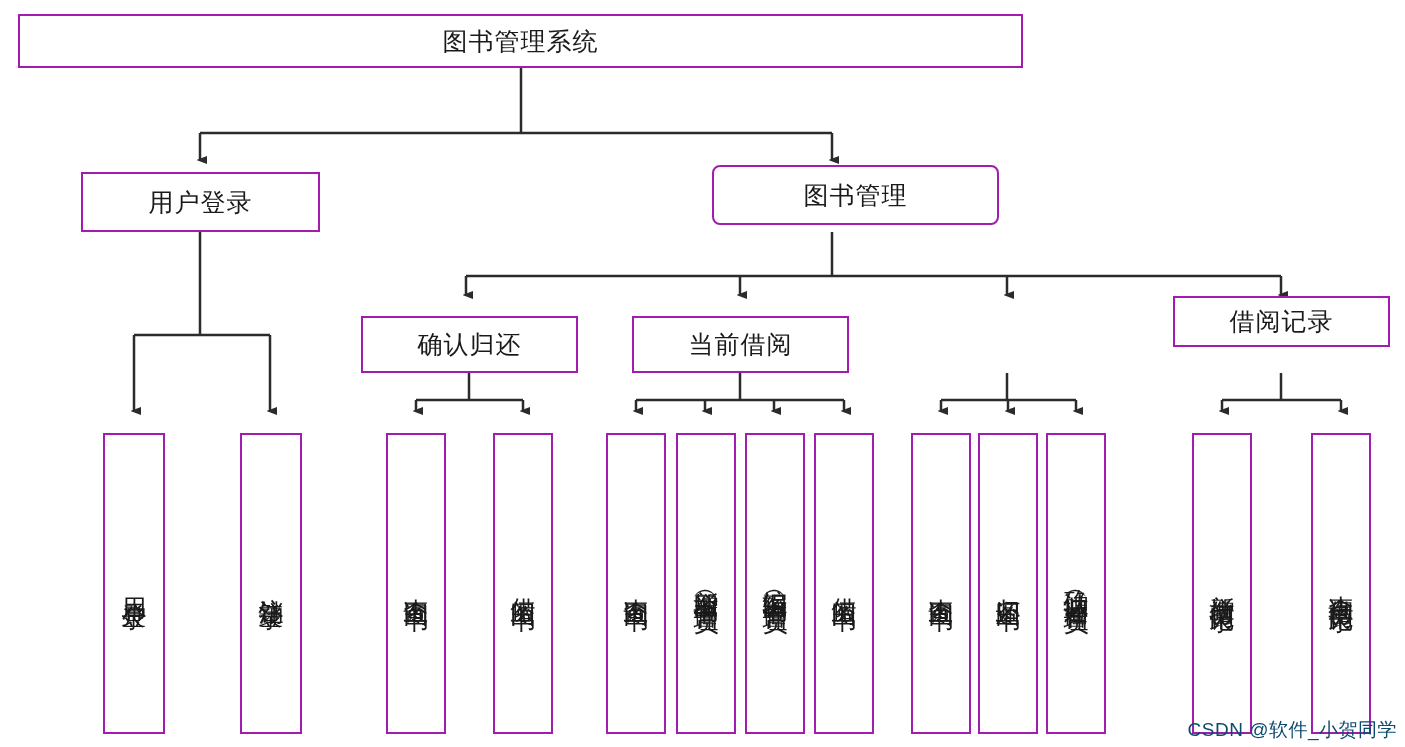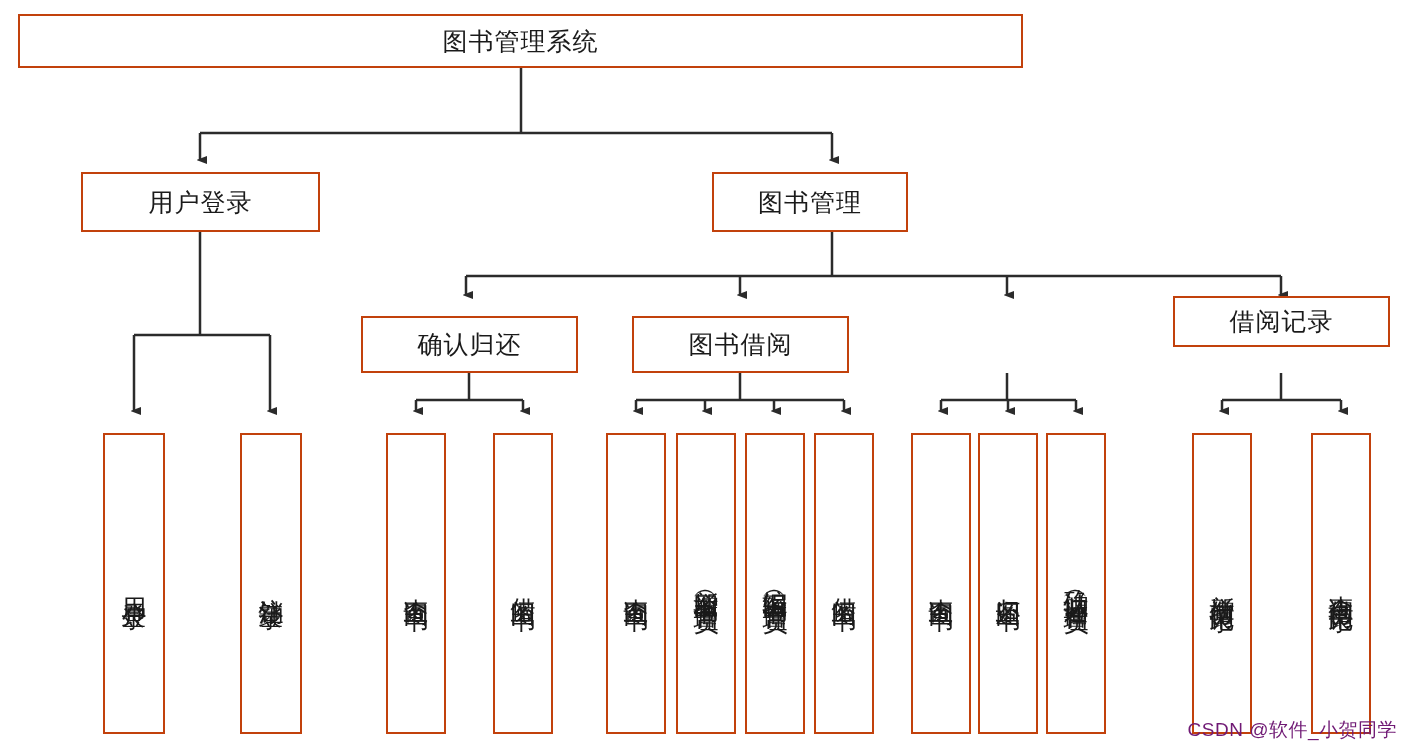--- a/index.html
+++ b/index.html
@@ -21,21 +21,21 @@
     position: absolute;
     left: 0;
     top: 0;
     width: 1405px;
     height: 747px;
     pointer-events: none;
   }
   .node {
     position: absolute;
     box-sizing: border-box;
-    border: 2px solid #c2410c;
+    border: 2px solid #a21caf;
     background: #ffffff;
     display: flex;
     align-items: center;
     justify-content: center;
     color: #1a1a1a;
   }
   .node.horiz {
     font-size: 25px;
     letter-spacing: 1px;
   }
@@ -53,21 +53,21 @@
   }
   .node.vert .lbl {
     writing-mode: vertical-rl;
     text-orientation: upright;
   }
   .watermark {
     position: absolute;
     right: 8px;
     bottom: 4px;
     font-size: 19px;
-    color: #701a75;
+    color: #0c4a6e;
     letter-spacing: 0.5px;
     white-space: nowrap;
     user-select: none;
   }
 </style>
 </head>
 <body>
 
 <div id="canvas">
 
@@ -121,29 +121,29 @@
     </g>
   </svg>
 
   <div class="node horiz" style="left:18px; top:14px; width:1005px; height:54px;">
     <span class="lbl">图书管理系统</span>
   </div>
 
   <div class="node horiz" style="left:81px; top:172px; width:239px; height:60px;">
     <span class="lbl">用户登录</span>
   </div>
-  <div class="node horiz" style="left:712px; top:172px; width:196px; height:60px;">
+  <div class="node horiz" style="left:712px; top:165px; width:287px; height:60px;border-radius:8px;">
     <span class="lbl">图书管理</span>
   </div>
 
   <div class="node horiz" style="left:361px; top:316px; width:217px; height:57px;">
     <span class="lbl">确认归还</span>
   </div>
   <div class="node horiz" style="left:632px; top:316px; width:217px; height:57px;">
-    <span class="lbl">图书借阅</span>
+    <span class="lbl">当前借阅</span>
   </div>
   <div class="node horiz" style="left:1173px; top:296px; width:217px; height:51px;">
     <span class="lbl">借阅记录</span>
   </div>
 
   <div class="node vert" style="left:103px; top:433px; width:62px; height:301px;">
     <span class="lbl">用户登录</span>
   </div>
   <div class="node vert" style="left:240px; top:433px; width:62px; height:301px;">
     <span class="lbl">注销登录</span>

